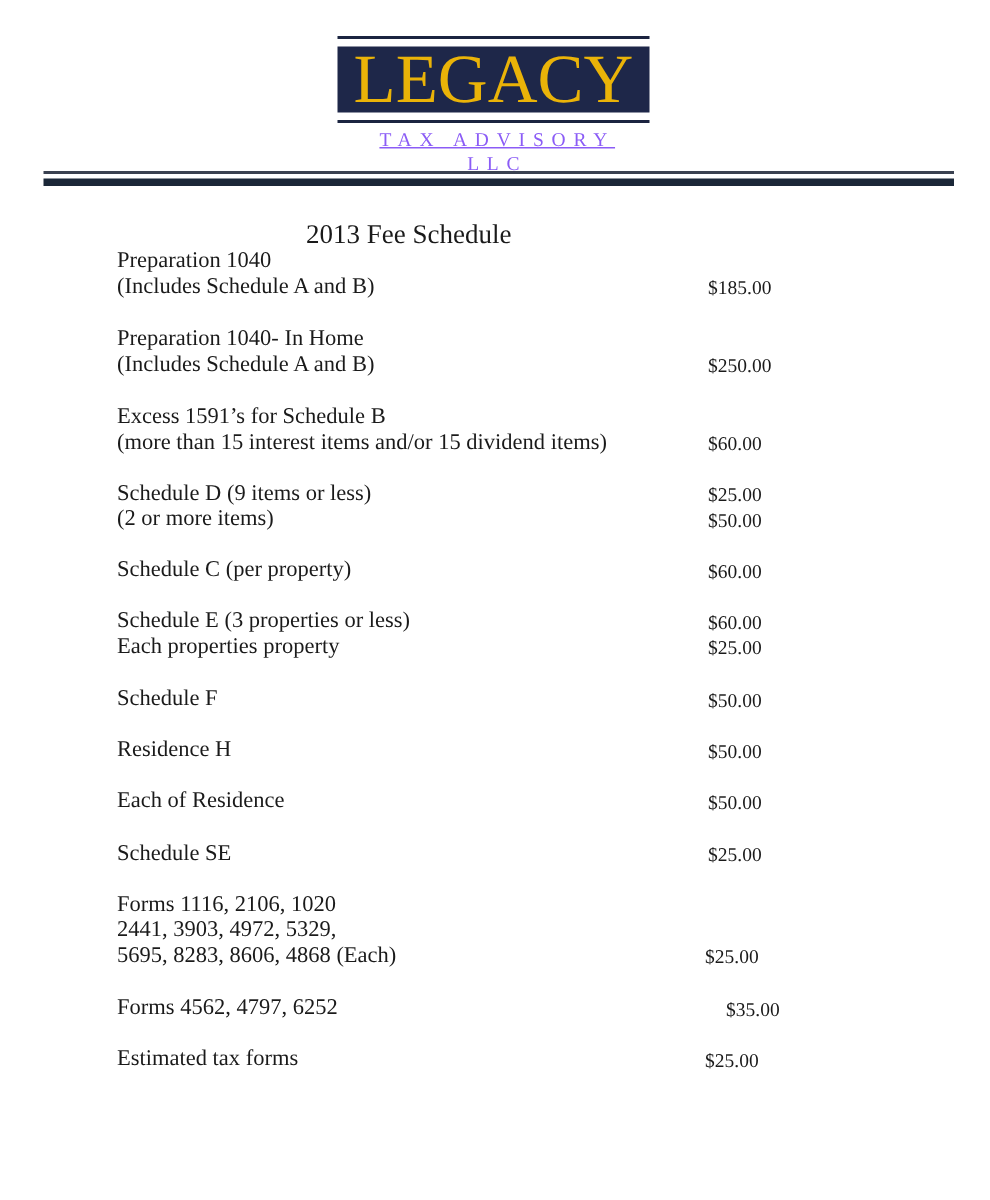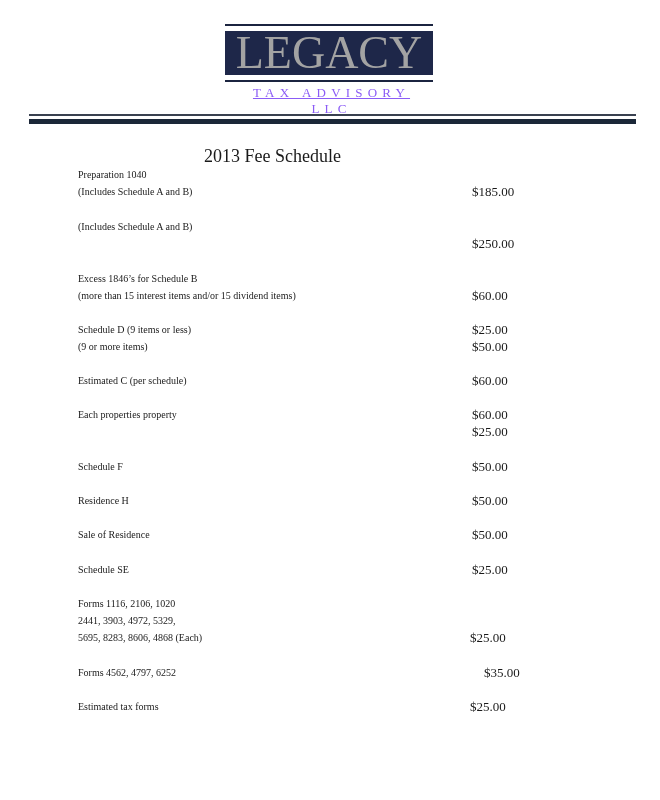--- a/index.html
+++ b/index.html
@@ -1,27 +1,27 @@
 <!DOCTYPE html>
 <html><head>
 <meta charset="utf-8">
 <style>
   html, body { margin:0; padding:0; background:#ffffff; }
   body { width:660px; height:800px; position:relative; overflow:hidden;
          font-family:"Liberation Serif", "DejaVu Serif", serif; color:#1a1a1a; }
   .logo { position:absolute; left:225px; top:24px; width:208px; }
   .logo .topline { height:2px; background:#1b2440; margin-bottom:5px; }
   .logo .box { background:#1e2749; height:44px; display:flex; align-items:center; justify-content:center; }
-  .logo .box span { color:#a3a3a3; font-size:46px; line-height:44px; letter-spacing:0px; font-family:"Liberation Serif", serif; }
+  .logo .box span { color:#eab308; font-size:46px; line-height:44px; letter-spacing:0px; font-family:"Liberation Serif", serif; }
   .logo .botline { height:2px; background:#1b2440; margin-top:5px; }
   .logo .sub { text-align:center; font-size:13px; letter-spacing:5.2px; margin-top:3px; color:#8b5cf6; padding-left:5px;text-decoration:underline; }
   .rule1 { position:absolute; left:29px; top:114px; width:607px; height:2px; background:#3a4150; }
   .rule2 { position:absolute; left:29px; top:119px; width:607px; height:5px; background:#1b2738; }
   .title { position:absolute; left:0; width:545px; top:146px; text-align:center; font-size:18px; }
-  .row { position:absolute; left:78px; font-size:10px; line-height:17px; }
+  .row { position:absolute; left:78px; font-size:15px; line-height:17px; }
   .price { position:absolute; font-size:13px; line-height:17px; }
 </style>
 </head>
 <body>
 
 <div class="logo">
   <div class="topline"></div>
   <div class="box">
     <span>LEGACY</span>
   </div>
@@ -36,60 +36,62 @@
 
 <div>
 
   <div class="row" style="top:166px">
     <div>Preparation 1040</div>
     <div>(Includes Schedule A and B)</div>
   </div>
   <div class="price" style="top:183px;left:472px">$185.00</div>
 
   <div class="row" style="top:218px">
+    <div>Preparation 1040- In Home</div>
     <div>(Includes Schedule A and B)</div>
   </div>
   <div class="price" style="top:235px;left:472px">$250.00</div>
 
   <div class="row" style="top:270px">
-    <div>Excess 1846’s for Schedule B</div>
+    <div>Excess 1591’s for Schedule B</div>
     <div>(more than 15 interest items and/or 15 dividend items)</div>
   </div>
   <div class="price" style="top:287px;left:472px">$60.00</div>
 
   <div class="row" style="top:321px">
     <div>Schedule D (9 items or less)</div>
-    <div>(9 or more items)</div>
+    <div>(2 or more items)</div>
   </div>
   <div class="price" style="top:321px;left:472px">$25.00</div>
   <div class="price" style="top:338px;left:472px">$50.00</div>
 
   <div class="row" style="top:372px">
-    <div>Estimated C (per schedule)</div>
+    <div>Schedule C (per property)</div>
   </div>
   <div class="price" style="top:372px;left:472px">$60.00</div>
 
   <div class="row" style="top:406px">
+    <div>Schedule E (3 properties or less)</div>
     <div>Each properties property</div>
   </div>
   <div class="price" style="top:406px;left:472px">$60.00</div>
   <div class="price" style="top:423px;left:472px">$25.00</div>
 
   <div class="row" style="top:458px">
     <div>Schedule F</div>
   </div>
   <div class="price" style="top:458px;left:472px">$50.00</div>
 
   <div class="row" style="top:492px">
     <div>Residence H</div>
   </div>
   <div class="price" style="top:492px;left:472px">$50.00</div>
 
   <div class="row" style="top:526px">
-    <div>Sale of Residence</div>
+    <div>Each of Residence</div>
   </div>
   <div class="price" style="top:526px;left:472px">$50.00</div>
 
   <div class="row" style="top:561px">
     <div>Schedule SE</div>
   </div>
   <div class="price" style="top:561px;left:472px">$25.00</div>
 
   <div class="row" style="top:595px">
     <div>Forms 1116, 2106, 1020</div>

